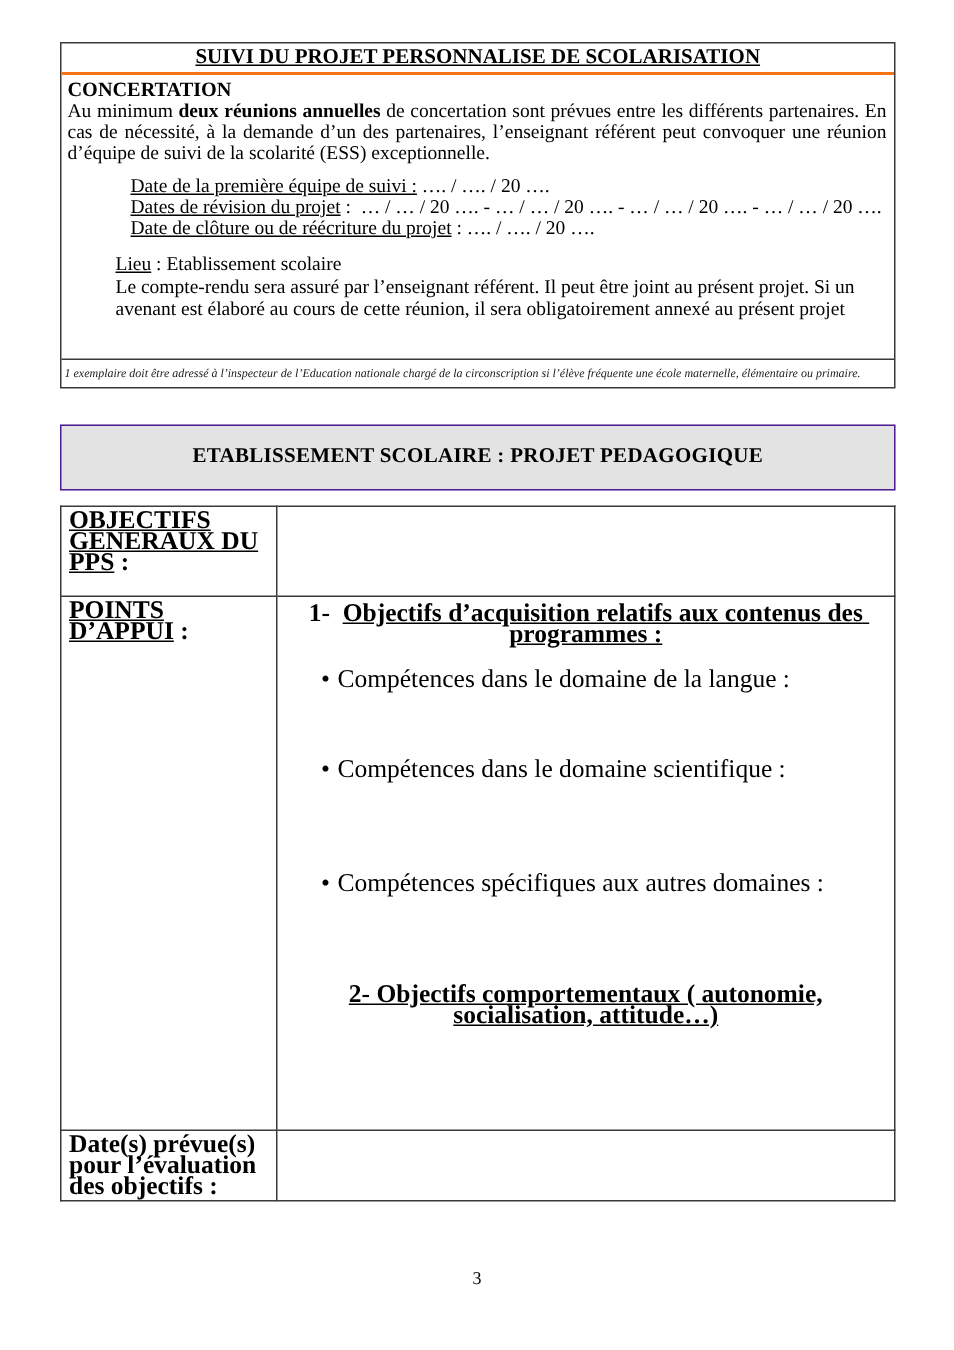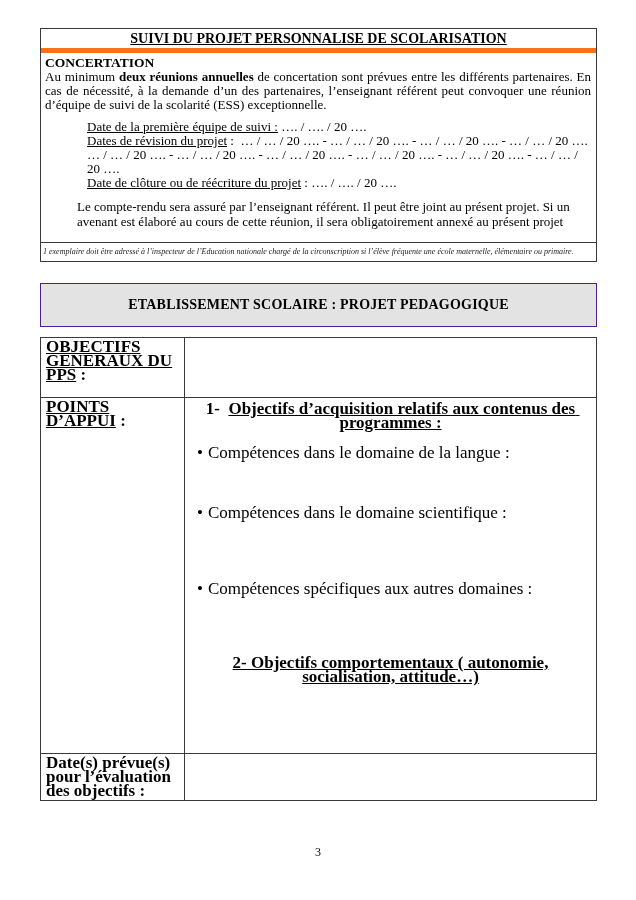--- a/index.html
+++ b/index.html
@@ -8,21 +8,21 @@
     position:relative; width:636px; height:900px; margin:0 auto;
     background:#ffffff; color:#000;
     font-family:"Liberation Serif","DejaVu Serif",serif;
     overflow:hidden;
   }
   .u { text-decoration:underline; }
   .b { font-weight:bold; }
 
   
   .box1 { position:absolute; left:40px; top:28px; width:557px; border:1px solid #3a3a3a; background:#fff; }
-  .box1-title { border-bottom:5px solid #f97316; text-align:center; font-weight:bold; font-size:14px; line-height:18px; padding-top:1px; }
+  .box1-title { border-bottom:2px solid #f97316; text-align:center; font-weight:bold; font-size:14px; line-height:18px; padding-top:1px; }
   .box1-body { padding:3px 5px 0 4px; font-size:13px; line-height:14px; height:189px; overflow:hidden; }
   .box1-body .pre { white-space:pre-wrap; }
   .concert { font-weight:bold; font-size:13.5px; }
   .intro { text-align:justify; }
   .dates { margin-top:8px;margin-left:42px; }
   .indent { margin:9px 0 0 32px; line-height:15px; }
   .footnote-row { border-top:1px solid #3a3a3a; font-style:italic; font-size:8px; line-height:10px; padding:4px 2px 4px 2px; color:#1a1a1a; }
 
   
   .grey-header {
@@ -35,21 +35,21 @@
   table.pps { position:absolute; left:40px; top:337px; width:557px; border-collapse:collapse; table-layout:fixed; }
   table.pps td { border:1px solid #3a3a3a; vertical-align:top; padding:2px 5px; font-size:17px; line-height:14px; background:#fff; }
   td.lbl { font-weight:bold; font-size:13.5px; line-height:17px; }
   td.lbl-plain { font-weight:normal; font-size:13px; line-height:14px; padding-top:3px; }
   .col1 { width:144px; }
   tr.r1 td { height:60px; }
   tr.r2 td { height:356px; }
   tr.r3 td { height:45px;font-weight:bold; }
   .obj-cell { padding:0 6px !important; }
   .h1line { margin-top:4px; text-align:center; font-weight:bold; white-space:pre-wrap; }
-  .bullet-line { white-space:pre-wrap; padding-left:6px; }
+  .bullet-line { white-space:pre-wrap; padding-left:6px;margin-left:17px; }
   .bl1 { margin-top:16px; }
   .bl2 { margin-top:46px; }
   .bl3 { margin-top:62px; }
   .bullet-marker { display:inline-block; margin-right:5px; }
   .h2line { margin-top:60px; text-align:center; font-weight:bold; }
 
   .page-number { position:absolute; left:0; top:845px; width:100%; text-align:center; font-size:12px; }
 </style>
 </head>
 <body>
@@ -59,25 +59,25 @@
   <div class="box1">
     <div class="box1-title"><span class="u">SUIVI DU PROJET PERSONNALISE DE SCOLARISATION</span></div>
 
     <div class="box1-body">
       <div class="concert">CONCERTATION</div>
       <div class="intro"><span>Au minimum </span><span class="b">deux réunions annuelles</span><span> de concertation sont prévues entre les différents partenaires. En cas de nécessité, à la demande d’un des partenaires, l’enseignant référent peut convoquer une réunion d’équipe de suivi de la scolarité (ESS) exceptionnelle.</span></div>
 
       <div class="dates">
         <div class="pre"><span class="u">Date de la première équipe de suivi :</span><span> …. / …. / 20 ….</span></div>
         <div class="pre"><span class="u">Dates de révision du projet</span><span> :  … / … / 20 …. - … / … / 20 …. - … / … / 20 …. - … / … / 20 ….</span></div>
-        <div class="pre">… / … / 20 …. - … / … / 20 …. - … / … / 20 …. - … / … / 20 …. - … / … / 20 …. - … / … / 20 ….</div>
         <div class="pre"><span class="u">Date de clôture ou de réécriture du projet</span><span> : …. / …. / 20 ….</span></div>
       </div>
 
       <div class="indent">
+        <div class="pre"><span class="u">Lieu</span><span> : Etablissement scolaire</span></div>
         <div>Le compte-rendu sera assuré par l’enseignant référent. Il peut être joint au présent projet. Si un avenant est élaboré au cours de cette réunion, il sera obligatoirement annexé au présent projet</div>
       </div>
     </div>
 
     <div class="footnote-row">1 exemplaire doit être adressé à l’inspecteur de l’Education nationale chargé de la circonscription si l’élève fréquente une école maternelle, élémentaire ou primaire.</div>
   </div>
 
   <div class="grey-header" style="background: rgb(227, 227, 227);">
     <span>ETABLISSEMENT SCOLAIRE : PROJET PEDAGOGIQUE</span>
   </div>

